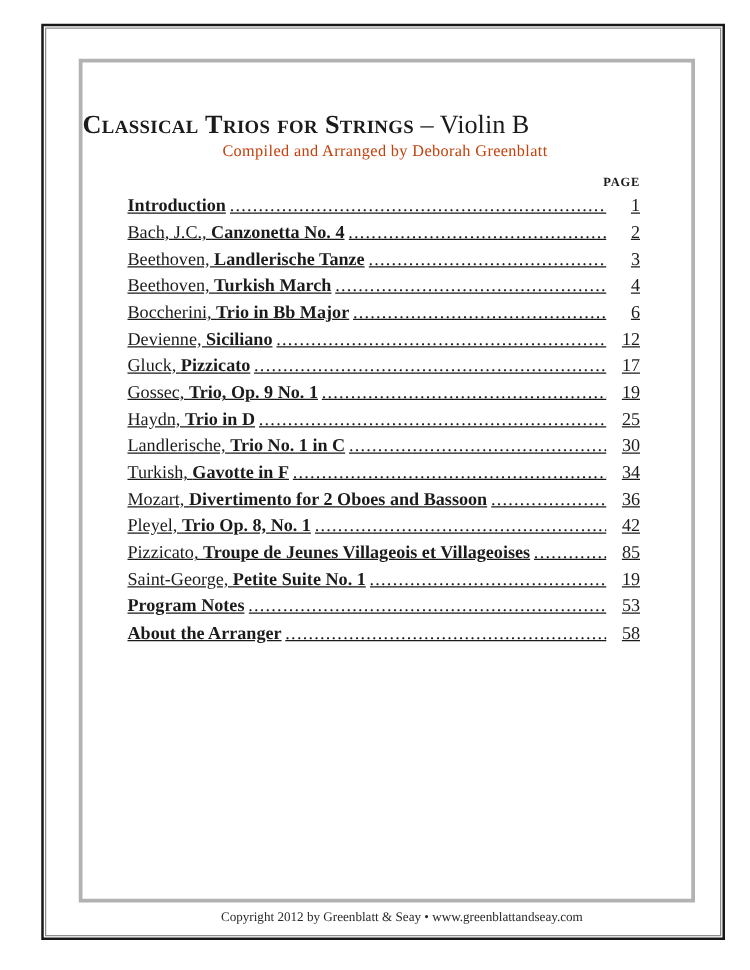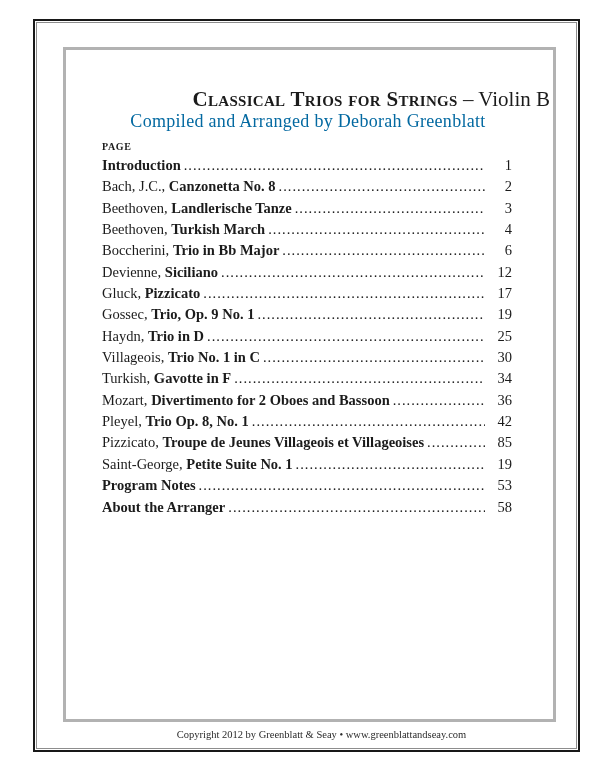--- a/index.html
+++ b/index.html
@@ -35,63 +35,65 @@
     left: 63px; top: 47px;
     width: 493px; height: 675px;
     border: 3px solid #b2b2b2;
     box-sizing: border-box;
     background: #ffffff;
   }
   .title {
     position: absolute;
     left: 66px; top: 86px;
     width: 484px;
-    text-align: right;
+    text-align: left;
     font-size: 21px;
     line-height: 26px;
     white-space: nowrap;
   }
   .title .sc {
     font-variant: small-caps;
     font-weight: bold;
     letter-spacing: 0.3px;
   }
   .title .suffix {
     font-weight: normal;
   }
   .subtitle {
     position: absolute;
     left: 66px; top: 112px;
     width: 484px;
     text-align: center;
-    font-size: 18px;
+    font-size: 13px;
     line-height: 18px;
     letter-spacing: 0.3px;
-    color: #0369a1;
+    color: #c2410c;
   }
   .page-label {
     position: absolute;
     left: 102px; top: 141px;
     width: 410px;
+    text-align: right;
     font-size: 10px;
     font-weight: bold;
     letter-spacing: 0.6px;
   }
   .toc {
     position: absolute;
     left: 102px; top: 155px;
     width: 410px;
   }
   .toc-row {
     display: flex;
     align-items: center;
     line-height: 21.35px;
     height: 21.35px;
     font-size: 14.5px;
     white-space: nowrap;
+    text-decoration: underline;
   }
   .entry-label { flex: 0 0 auto; }
   .entry-title { font-weight: bold; }
   .leader {
     flex: 1 1 auto;
     overflow: hidden;
     white-space: nowrap;
     margin: 0 3px 0 3px;
     min-width: 8px;
   }
@@ -132,21 +134,21 @@
 
   <div class="page-label">PAGE</div>
 
   <div class="toc">
       <div class="toc-row">
       <span class="entry-label"><span class="entry-prefix"></span><span class="entry-title">Introduction</span></span>
       <span class="leader"></span>
       <span class="pagenum">1</span>
     </div>
       <div class="toc-row">
-      <span class="entry-label"><span class="entry-prefix">Bach, J.C., </span><span class="entry-title">Canzonetta No. 8</span></span>
+      <span class="entry-label"><span class="entry-prefix">Bach, J.C., </span><span class="entry-title">Canzonetta No. 4</span></span>
       <span class="leader"></span>
       <span class="pagenum">2</span>
     </div>
       <div class="toc-row">
       <span class="entry-label"><span class="entry-prefix">Beethoven, </span><span class="entry-title">Landlerische Tanze</span></span>
       <span class="leader"></span>
       <span class="pagenum">3</span>
     </div>
       <div class="toc-row">
       <span class="entry-label"><span class="entry-prefix">Beethoven, </span><span class="entry-title">Turkish March</span></span>
@@ -172,21 +174,21 @@
       <span class="entry-label"><span class="entry-prefix">Gossec, </span><span class="entry-title">Trio, Op. 9 No. 1</span></span>
       <span class="leader"></span>
       <span class="pagenum">19</span>
     </div>
       <div class="toc-row">
       <span class="entry-label"><span class="entry-prefix">Haydn, </span><span class="entry-title">Trio in D</span></span>
       <span class="leader"></span>
       <span class="pagenum">25</span>
     </div>
       <div class="toc-row">
-      <span class="entry-label"><span class="entry-prefix">Villageois, </span><span class="entry-title">Trio No. 1 in C</span></span>
+      <span class="entry-label"><span class="entry-prefix">Landlerische, </span><span class="entry-title">Trio No. 1 in C</span></span>
       <span class="leader"></span>
       <span class="pagenum">30</span>
     </div>
       <div class="toc-row">
       <span class="entry-label"><span class="entry-prefix">Turkish, </span><span class="entry-title">Gavotte in F</span></span>
       <span class="leader"></span>
       <span class="pagenum">34</span>
     </div>
       <div class="toc-row">
       <span class="entry-label"><span class="entry-prefix">Mozart, </span><span class="entry-title">Divertimento for 2 Oboes and Bassoon</span></span>

